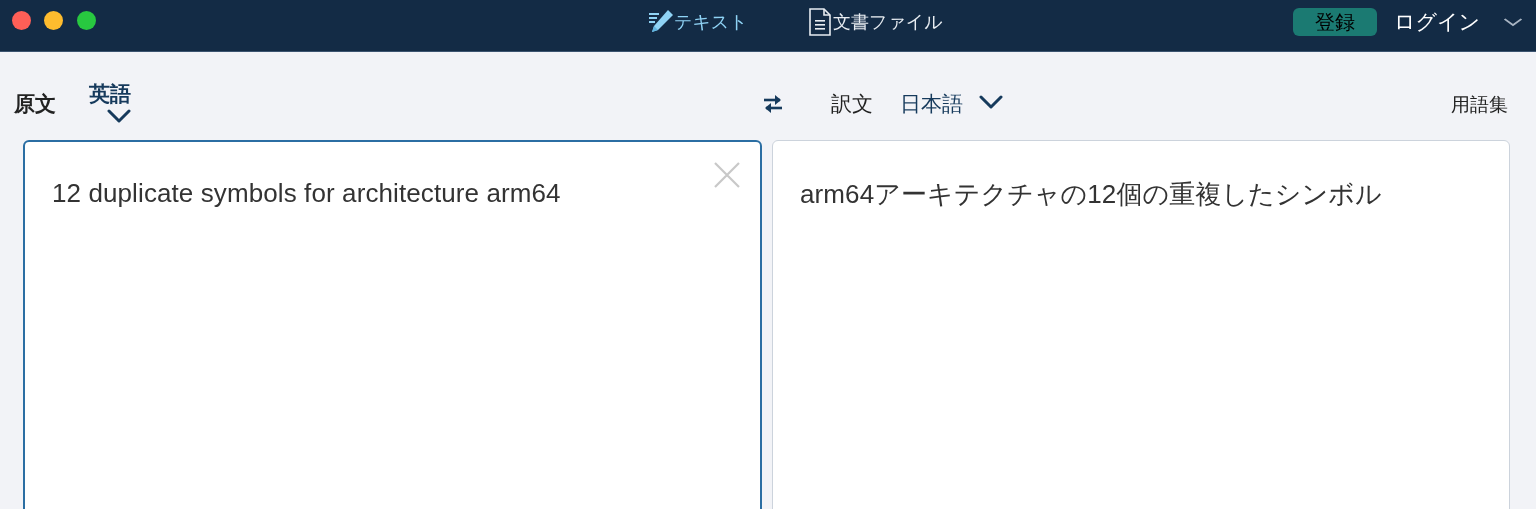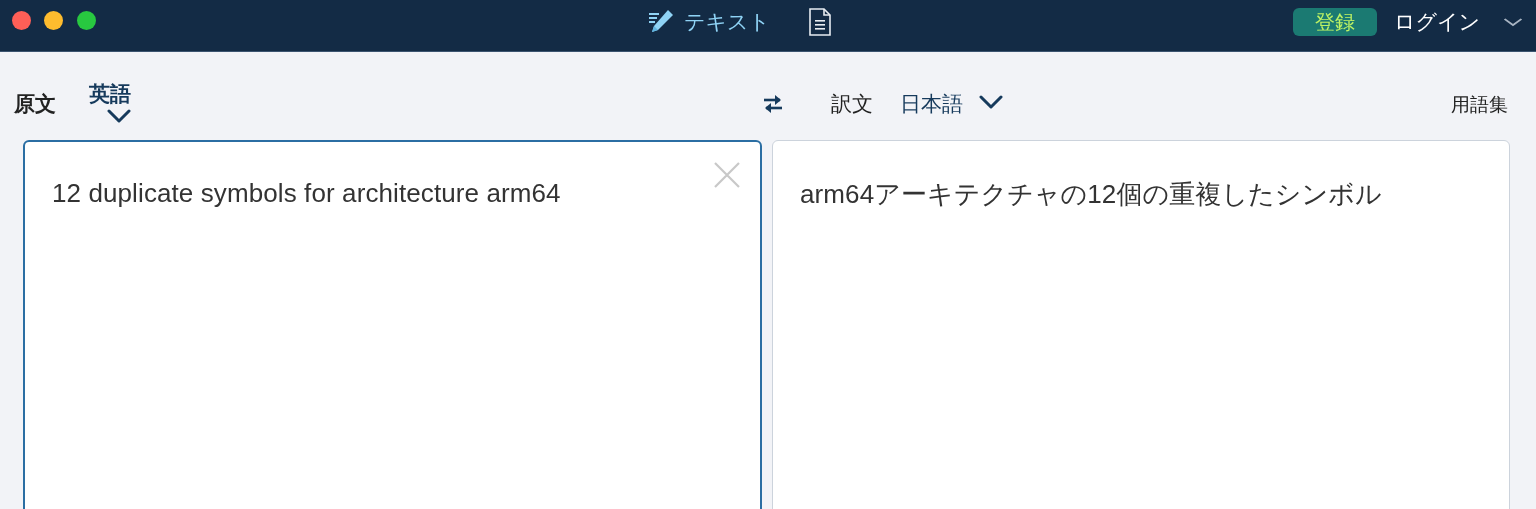--- a/index.html
+++ b/index.html
@@ -13,30 +13,30 @@
       background: #132b45;
       border-bottom: 1px solid #3c5470;
     }
     .traffic { position: absolute; top: 11px; width: 19px; height: 19px; border-radius: 50%; }
     .traffic.red { left: 12px; background: #fe5f57; }
     .traffic.yellow { left: 44px; background: #febc2e; }
     .traffic.green { left: 77px; background: #28c840; }
 
     .mode-tab {
       position: absolute; top: 6px; height: 32px;
-      display: flex; align-items: center; gap: 10px;
-      font-size: 21px; cursor: pointer; font-family: Liberation Mono, monospace;
+      display: flex; align-items: center; 
+      font-size: 18px; cursor: pointer; font-family: Liberation Mono, monospace;
     }
     .mode-tab.text-tab { left: 646px; color: #8fd3f5; }
     .mode-tab.doc-tab { left: 807px; color: #e8edf2; }
     .mode-tab svg { display: block; }
 
     .register-btn {
       position: absolute; left: 1293px; top: 8px; width: 84px; height: 28px;
-      background: #1b7a72; color: #bef264; border-radius: 6px;
+      background: #1b7a72; color: #000000; border-radius: 6px;
       font-size: 20px; display: flex; align-items: center; justify-content: center;
       cursor: pointer;
     }
     .login-btn {
       position: absolute; left: 1394px; top: 6px; height: 32px;
       display: flex; align-items: center; gap: 26px;
       color: #ffffff; font-size: 21px; cursor: pointer;
     }
     .login-btn .chev { color: #a8b4c2; font-size: 14px; transform: scaleX(1.4); }
 
@@ -97,20 +97,21 @@
   <div class="mode-tab doc-tab">
     <span>
       <svg width="26" height="30" viewBox="0 0 26 30">
         <path d="M3 2 H17 L23 8 V28 H3 Z" fill="none" stroke="#e8edf2" stroke-width="1.6"></path>
         <path d="M17 2 V8 H23" fill="none" stroke="#e8edf2" stroke-width="1.6"></path>
         <rect x="8" y="13" width="10" height="1.6" fill="#e8edf2"></rect>
         <rect x="8" y="17" width="10" height="1.6" fill="#e8edf2"></rect>
         <rect x="8" y="21" width="10" height="1.6" fill="#e8edf2"></rect>
       </svg>
     </span>
+    <span>文書ファイル</span>
   </div>
 
   <div class="register-btn">登録</div>
   <div class="login-btn">
     <span>ログイン</span>
     <span class="chev">
       <svg width="14" height="9" viewBox="0 0 14 9">
           <path d="M1 1 L7 7 L13 1" fill="none" stroke="#a8b4c2" stroke-width="1.6"></path>
         </svg>
     </span>

